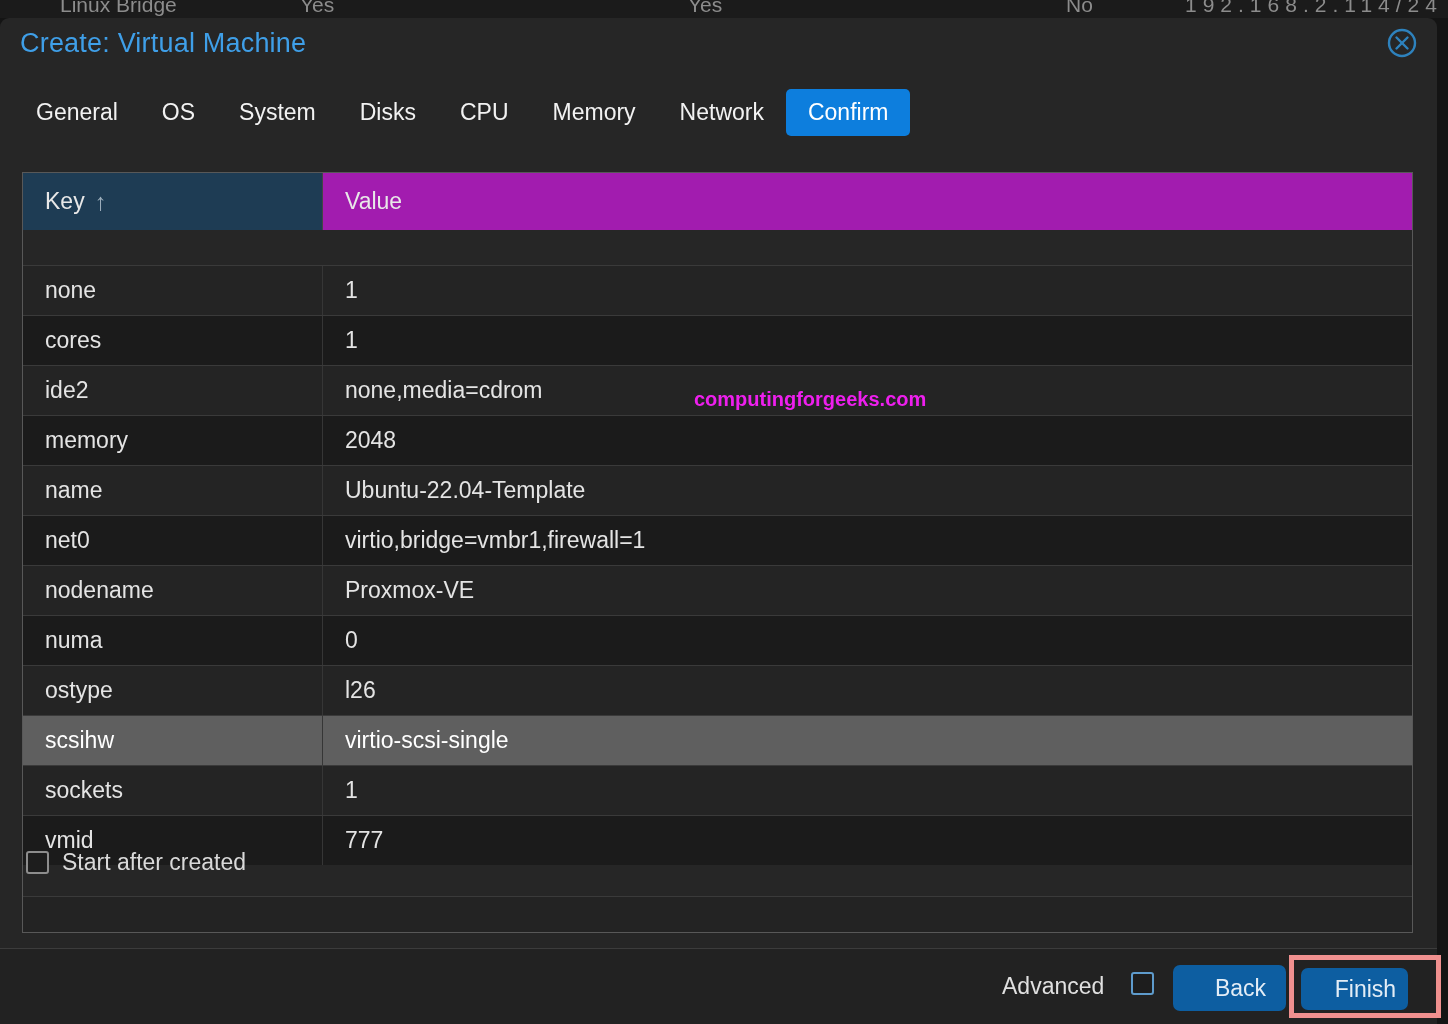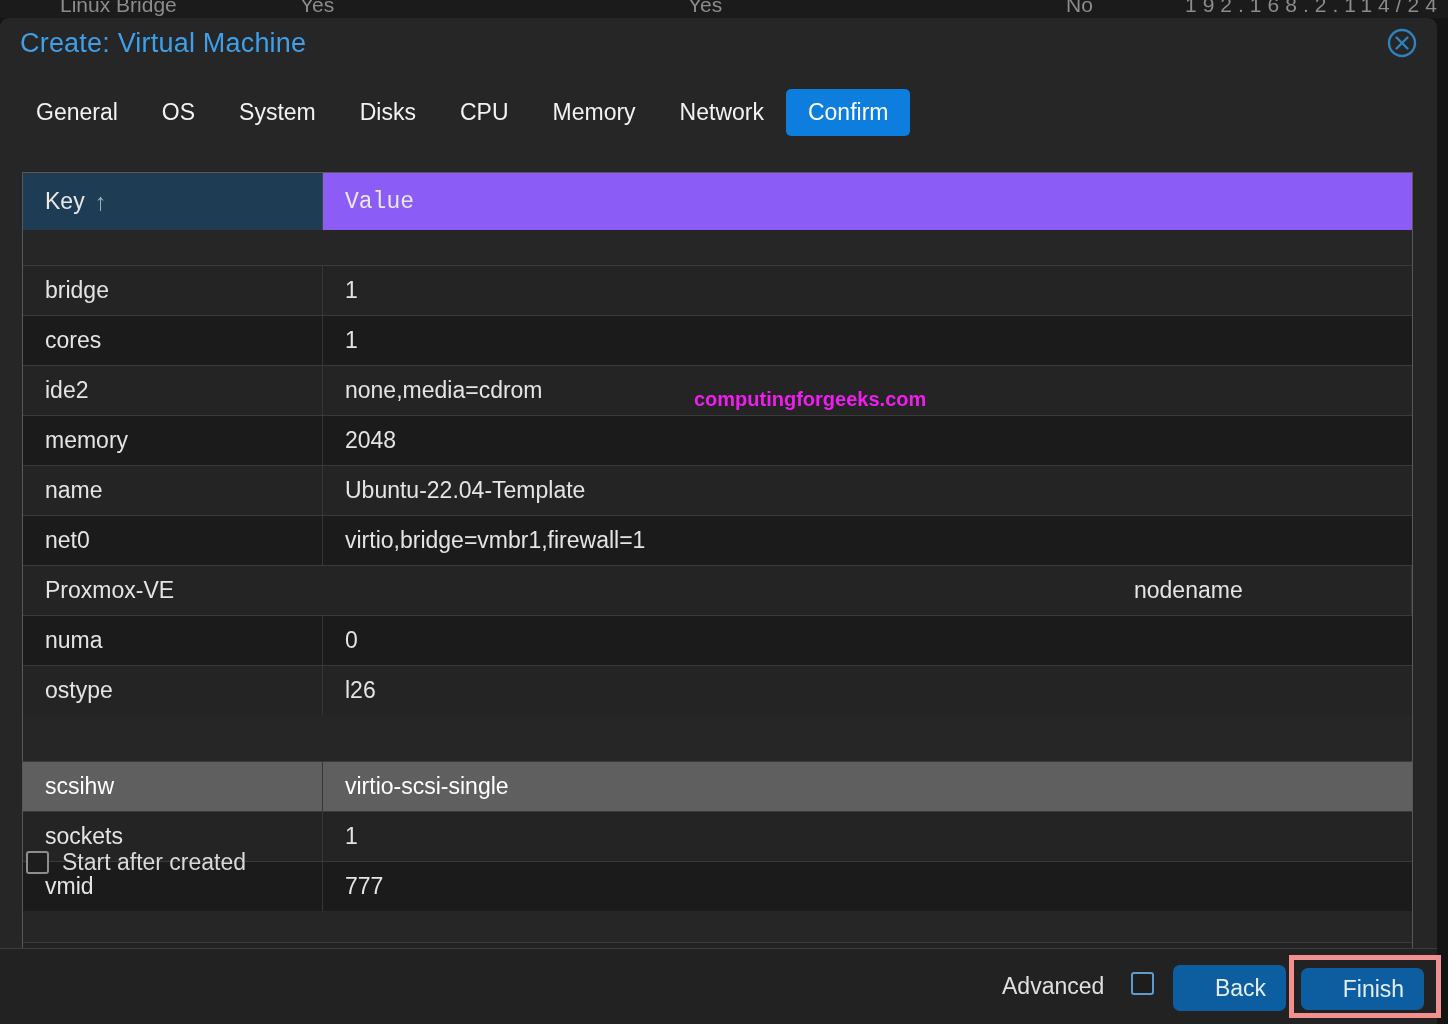--- a/index.html
+++ b/index.html
@@ -55,29 +55,29 @@
     position:absolute; left:22px; top:154px; width:1391px;
     border:1px solid #585858; background:#262626;
     display:flex; flex-direction:column;gap:31px;
   }
   .thead { display:flex; height:57px; margin-bottom:4px; }
   .th {
     display:flex; align-items:center; padding-left:22px;
     font-size:23px; color:#e8e8e8; cursor:pointer;
   }
   .th-key { width:300px; background:#1e3c54; border-right:1px solid #454545; }
-  .th-value { flex:1; background:#8b5cf6;font-family:Liberation Mono, monospace; }
+  .th-value { flex:1; background:#a21caf; }
   .sort-arrow { margin-left:10px; font-size:24px; color:#9fb0bd; }
   .tbody { display:flex; flex-direction:column; }
   .tr {
     display:flex; height:50px; border-top:1px solid #3a3a3a; cursor:pointer;
   }
   .tr:nth-child(odd)  { background:#242424; }
   .tr:nth-child(even) { background:#1b1b1b; }
-  .tr.highlight { background:#5f5f5f; color:#ffffff;margin-top:46px; }
+  .tr.highlight { background:#5f5f5f; color:#ffffff; }
   .td {
     display:flex; align-items:center; padding-left:22px;
     font-size:23px; color:#e4e4e4; white-space:nowrap;
   }
   .tr.highlight .td { color:#ffffff; }
   .td-key { width:300px; border-right:1px solid #363636; }
   .td-value { flex:1; }
   .table-filler { height:36px; background:#232323; border-top:1px solid #3a3a3a; }
 
   
@@ -102,21 +102,21 @@
   .advanced-checkbox {
     position:absolute; left:1131px; top:23px;
     border-color:#5e9bcc;
   }
   .btn {
     position:absolute; background:#0d5ea1; border:none; border-radius:7px;
     color:#e3edf6; font-size:23px; font-family:"Liberation Sans", sans-serif;
     cursor:pointer; display:flex; align-items:center; justify-content:center;padding-left:22px;
   }
   .btn-back  { left:1173px; top:16px; width:113px; height:46px; }
-  .btn-finish{ left:1301px; top:19px; width:123px; height:42px; }
+  .btn-finish{ left:1301px; top:19px; width:107px; height:42px; }
 
   
   .finish-highlight {
     position:absolute; left:1289px; top:955px; width:152px; height:63px;
     border:5px solid #f0908f; z-index:20; pointer-events:none;
   }
 
   
   .watermark {
     position:absolute; left:694px; top:388px; z-index:15;
@@ -162,21 +162,21 @@
       <div class="th th-key">
         <span>Key</span>
         <span class="sort-arrow">↑</span>
       </div>
       <div class="th th-value">
         <span>Value</span>
       </div>
     </div>
     <div class="tbody">
         <div class="tr">
-          <div class="td td-key">bridge</div>
+          <div class="td td-key">none</div>
           <div class="td td-value">1</div>
         </div>
         <div class="tr">
           <div class="td td-key">cores</div>
           <div class="td td-value">1</div>
         </div>
         <div class="tr">
           <div class="td td-key">ide2</div>
           <div class="td td-value">none,media=cdrom</div>
         </div>
@@ -186,22 +186,22 @@
         </div>
         <div class="tr">
           <div class="td td-key">name</div>
           <div class="td td-value">Ubuntu-22.04-Template</div>
         </div>
         <div class="tr">
           <div class="td td-key">net0</div>
           <div class="td td-value">virtio,bridge=vmbr1,firewall=1</div>
         </div>
         <div class="tr">
+          <div class="td td-key">nodename</div>
           <div class="td td-value">Proxmox-VE</div>
-          <div class="td td-key">nodename</div>
         </div>
         <div class="tr">
           <div class="td td-key">numa</div>
           <div class="td td-value">0</div>
         </div>
         <div class="tr">
           <div class="td td-key">ostype</div>
           <div class="td td-value">l26</div>
         </div>
         <div class="tr highlight">

